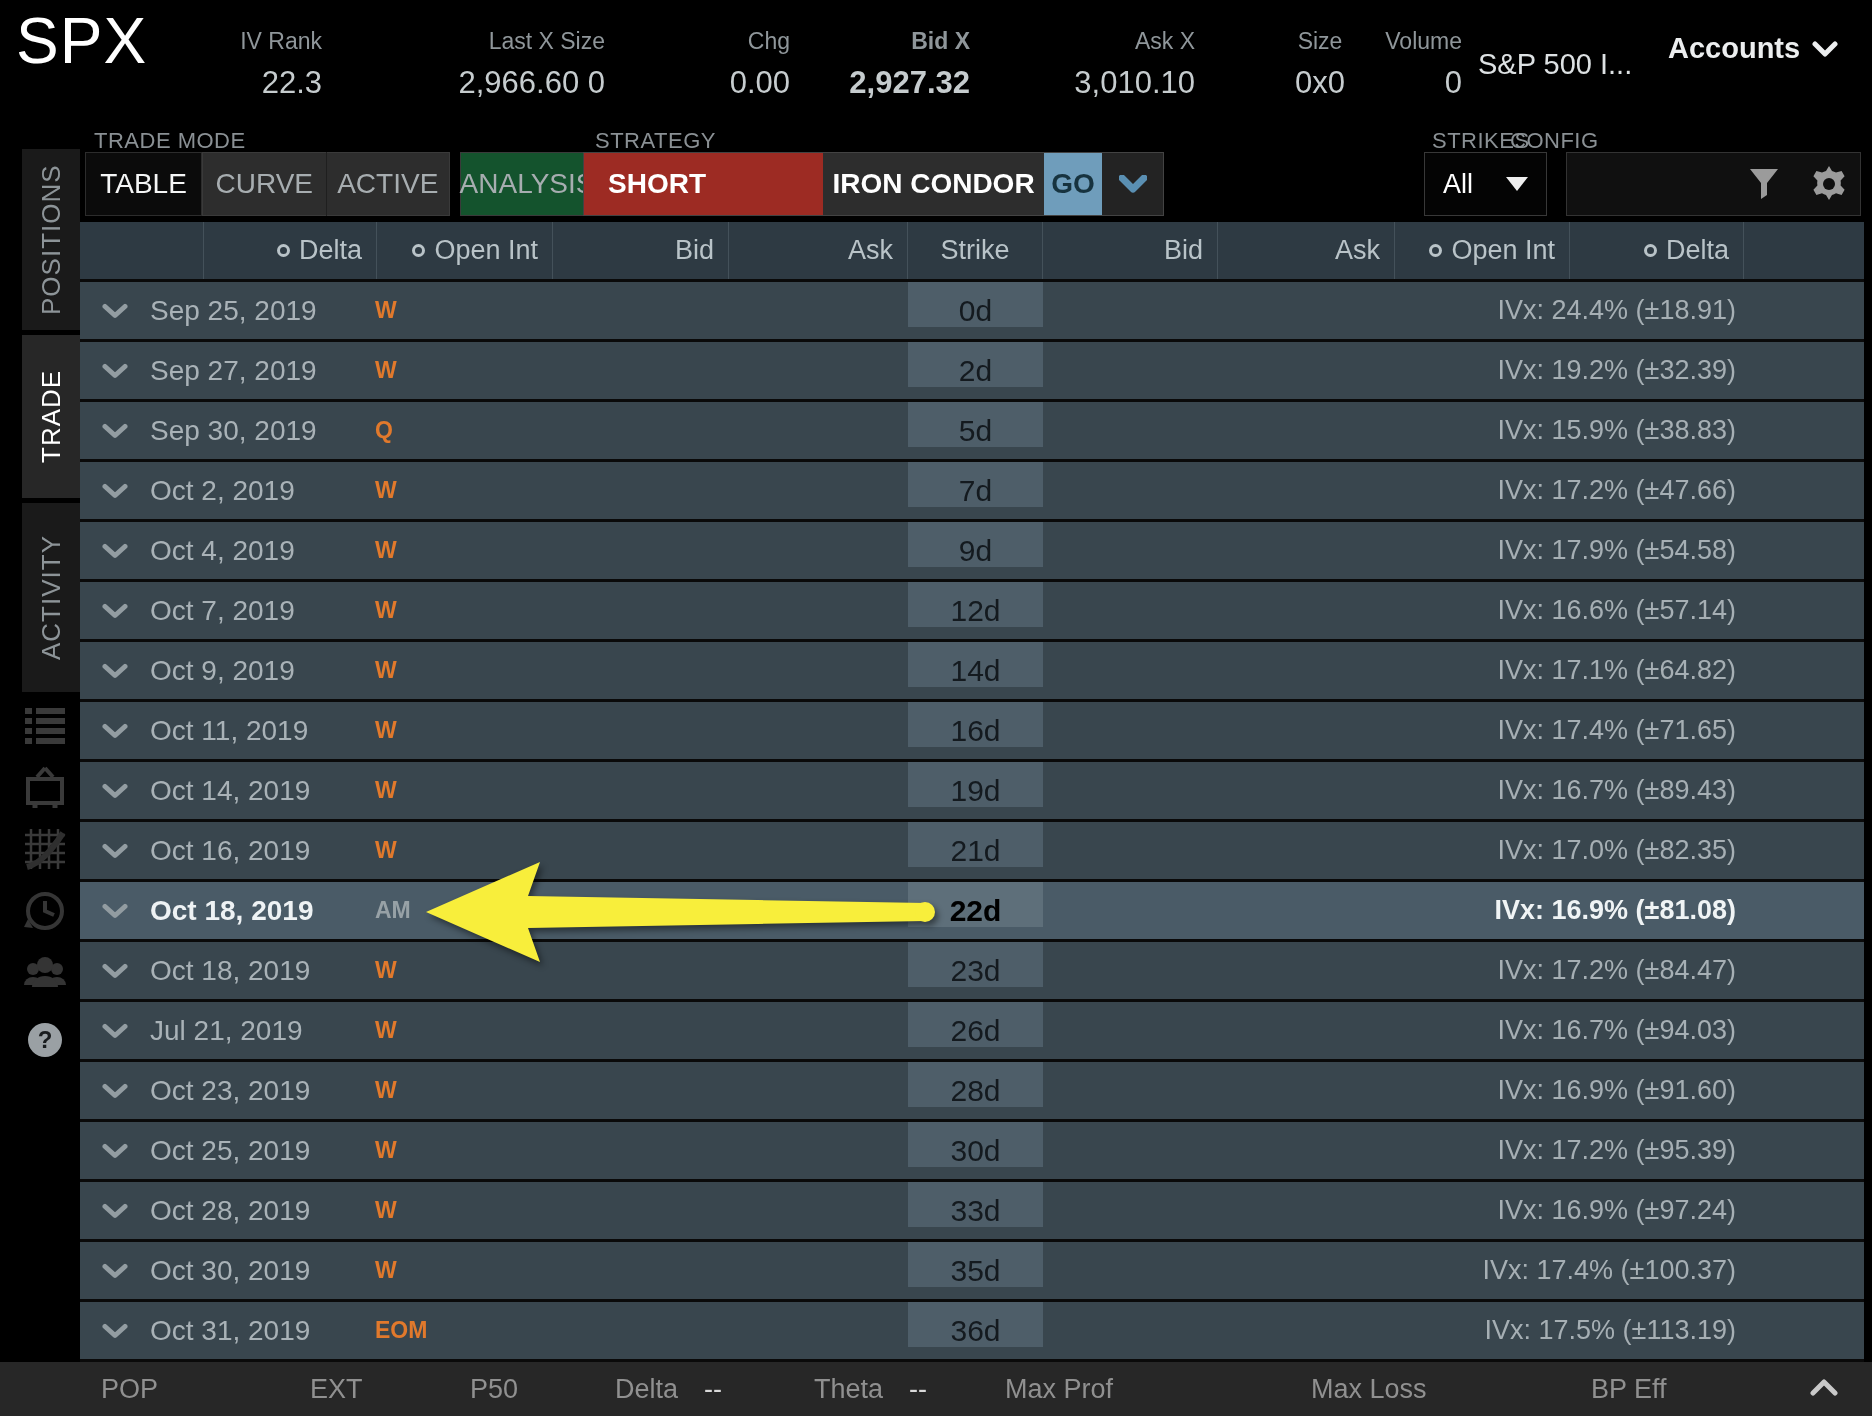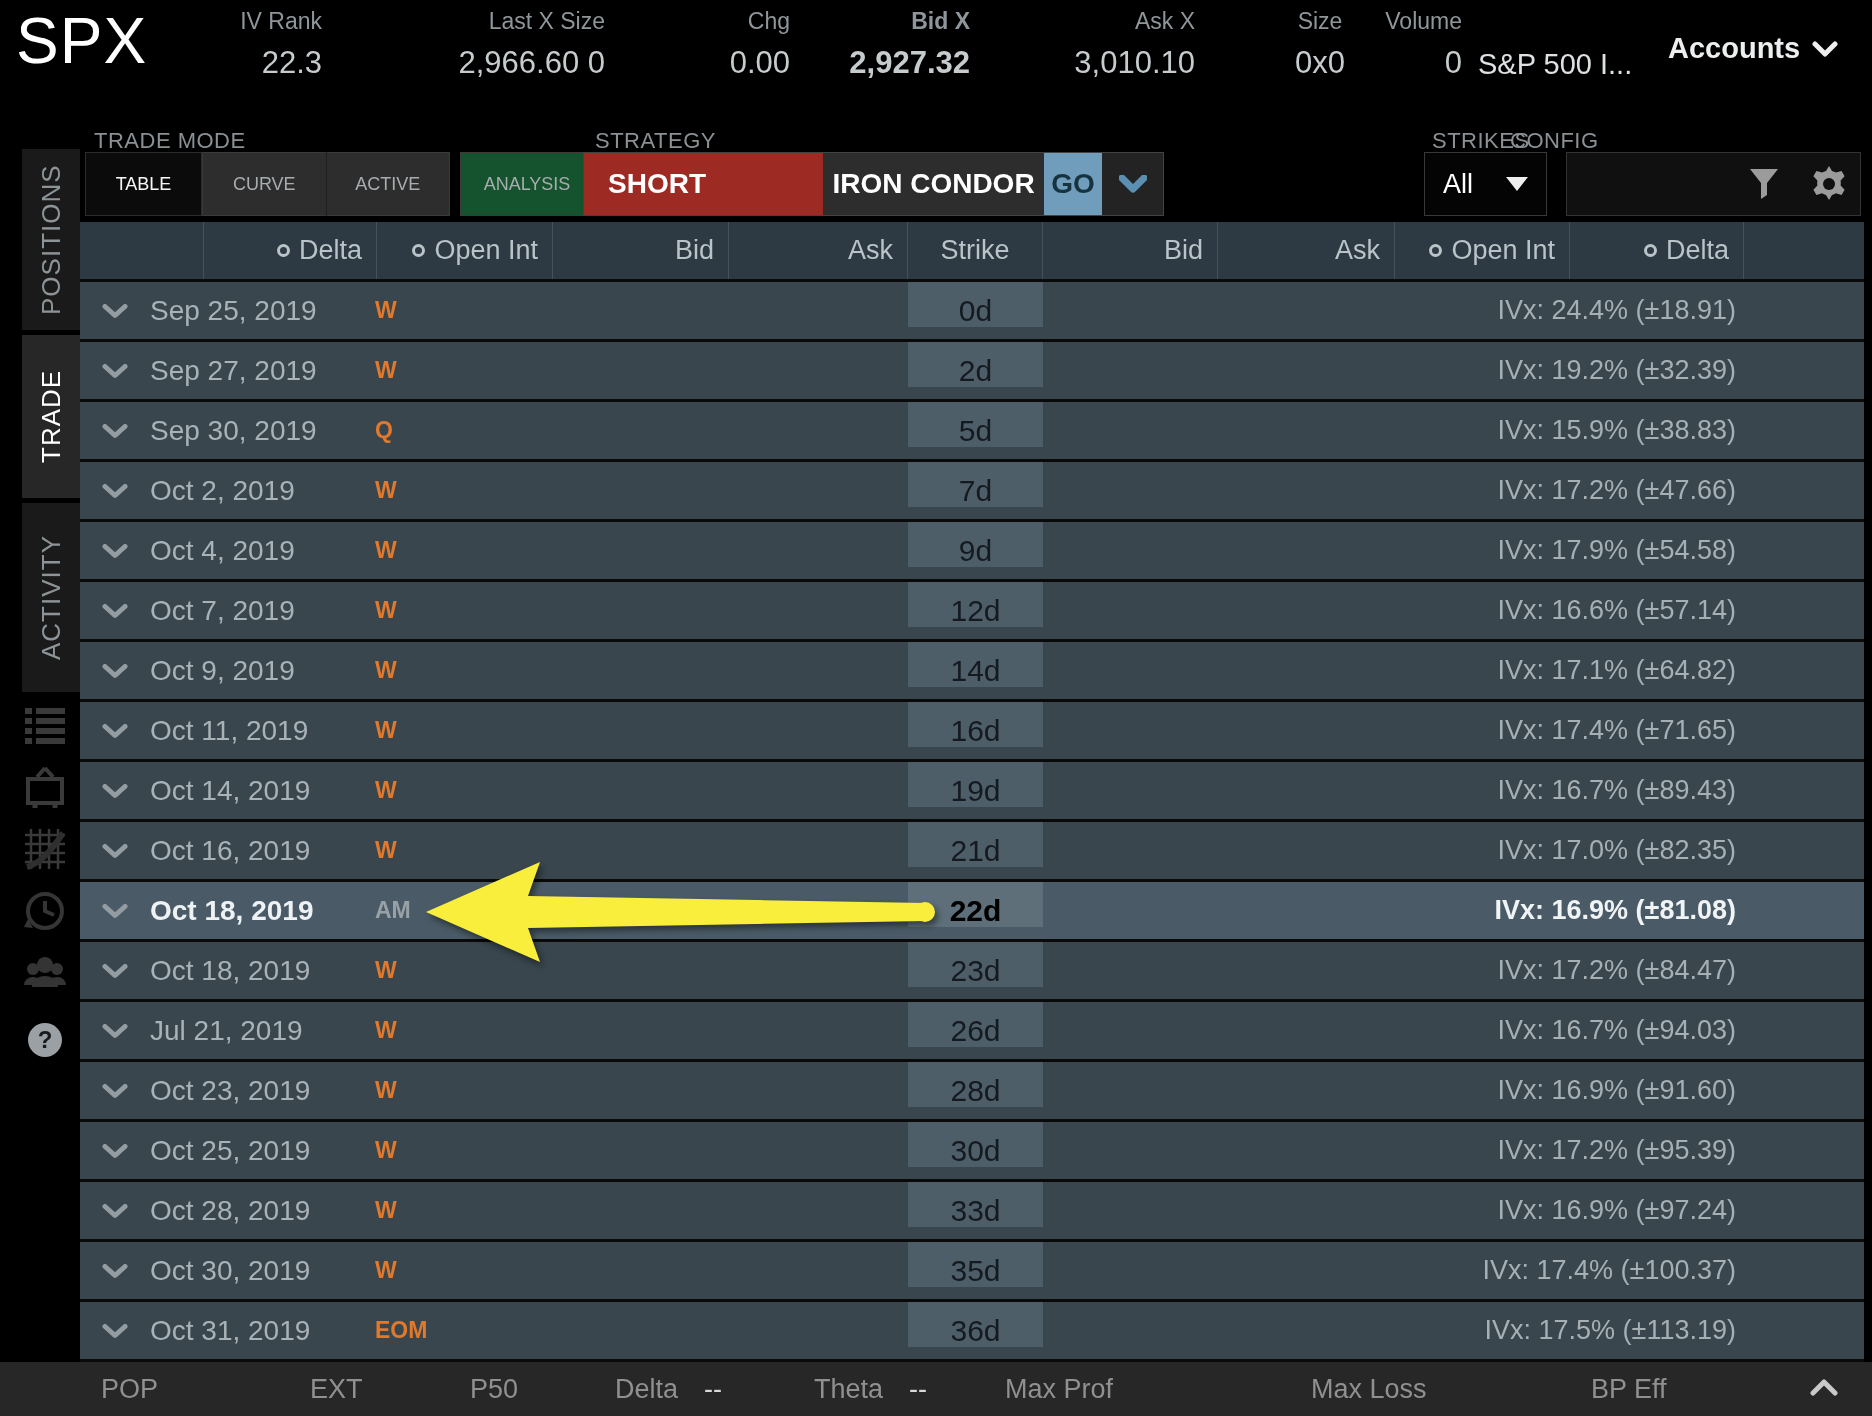--- a/index.html
+++ b/index.html
@@ -6,40 +6,40 @@
   html,body { background:#000; }
   body {
     width:1872px; height:1416px; position:relative; overflow:hidden;
     font-family:"Liberation Sans", sans-serif;
     -webkit-font-smoothing:antialiased;
   }
   
   .top-header { position:absolute; left:0; top:0; width:1872px; height:120px; background:#000; }
   .symbol { position:absolute; left:16px; top:4px; font-size:64px; color:#fff; letter-spacing:1px; }
   .field { position:absolute; top:0; height:120px; }
-  .f-label { display:block; margin-top:8px; font-size:23px; color:#8f969a; text-align:right; }
+  .f-label { display:block; margin-top:28px; font-size:23px; color:#8f969a; text-align:right; }
   .f-value { display:block; margin-top:10px; font-size:31px; color:#c6ccce; text-align:right; }
   .field.f0 { left:197px; width:125px; }
   .field.f1 { left:390px; width:215px; }
   .field.f2 { left:655px; width:135px; }
   .field.f3 { left:800px; width:170px;font-weight:bold; }
   .field.f4 { left:1025px; width:170px; }
   .field.f5 { left:1290px; width:60px; }
   .field.f5 .f-label, .field.f5 .f-value { text-align:center; }
   .field.f6 { left:1352px; width:110px; }
   .instrument { position:absolute; left:1478px; top:48px; font-size:29px; color:#dde1e3; }
   .accounts { position:absolute; left:1668px; top:32px; display:flex; align-items:center; gap:12px;
               font-size:29px; font-weight:700; color:#eceeef; cursor:pointer; }
   
   .toolbar { position:absolute; left:80px; top:120px; width:1792px; height:96px; background:#000;text-decoration:underline; }
   .tb-label { position:absolute; top:8px; font-size:22px; color:#8a9094; letter-spacing:.5px; }
   .tb-label.l-trade { left:14px; }  .tb-label.l-strategy { left:515px; }
   .tb-label.l-strikes { left:1352px; } .tb-label.l-config { left:1430px;text-align:center; }
   .tb-box { position:absolute; top:32px; height:64px; display:flex; align-items:center; }
-  .tab { display:flex; align-items:center; justify-content:center; height:64px; font-size:18px;
+  .tab { display:flex; align-items:center; justify-content:center; height:64px; font-size:28px;
          color:#a7adb0; cursor:pointer; }
   .tab-table { left:5px; width:117px; background:#0b0b0b; border:1px solid #2c2c2c; color:#f5f6f6; }
   .tab-group { left:122px; width:248px; background:#2d2d2d; border:1px solid #3a3a3a; }
   .tab-group .tab { flex:1; }
   .tab-group .tab + .tab { border-left:1px solid #1f1f1f; }
   .tab-analysis { left:380px; width:134px; background:#14532d; border:1px solid #3a3a3a; }
   .strategy-group { left:503px; width:581px; border:1px solid #434343; }
   .seg { height:62px; display:flex; align-items:center; cursor:pointer; }
   .seg-short { width:239px; background:#9d2b23; color:#fff; font-size:28px; font-weight:700; padding-left:24px; }
   .seg-name  { width:221px; background:#2d2d2d; color:#fff; font-size:28px; font-weight:700; justify-content:center; }

